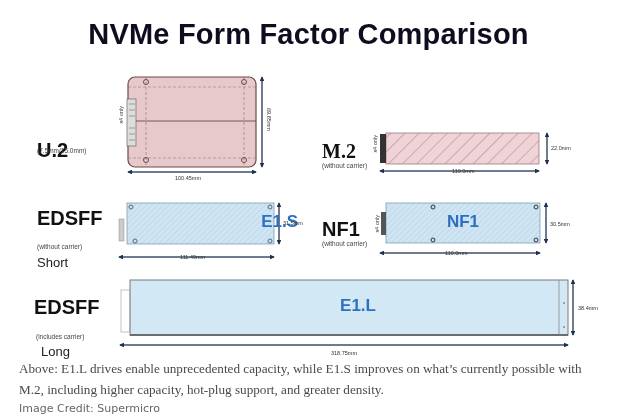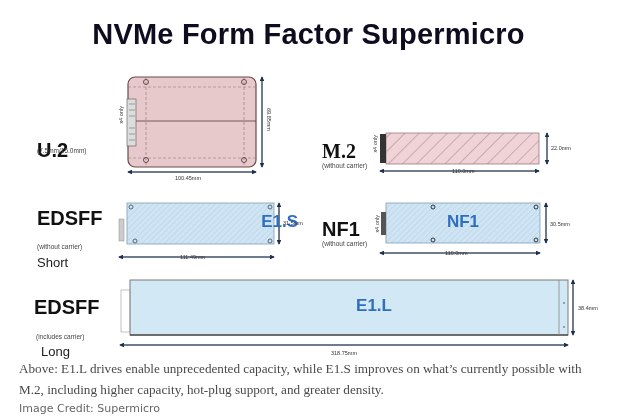--- a/index.html
+++ b/index.html
@@ -10,21 +10,21 @@
   .lbl-mid { font-size:13px; color:#222;margin-top:26px; }
   .lbl-small { font-size:6.5px; color:#444; }
   .dim { font-size:5.5px; color:#333; }
   .dimv { font-size:5.5px; color:#333; writing-mode:vertical-rl; }
   .caption { left:19px; top:358px; width:590px; font-family:Liberation Serif, serif; font-size:13.2px; line-height:21px; color:#4a4a4a; }
   .credit { left:19px; top:402px; font-family:"DejaVu Sans", sans-serif; font-size:11px; color:#666;text-align:right; }
 </style>
 </head>
 <body>
 
-<div class="abs title">NVMe Form Factor Supermicro</div>
+<div class="abs title">NVMe Form Factor Comparison</div>
 
 <div class="abs lbl-big" style="left:37px;top:139px;">U.2</div>
 <div class="abs lbl-small" style="left:37px;top:147px;">(7.5mm/15.0mm)</div>
 
 <div class="abs lbl-big" style="left:322px;top:140px;font-family:Liberation Serif, serif;">M.2</div>
 <div class="abs lbl-small" style="left:322px;top:162px;">(without carrier)</div>
 
 <div class="abs lbl-big" style="left:37px;top:207px;">EDSFF</div>
 <div class="abs lbl-mid" style="left:37px;top:229px;">Short</div>
 <div class="abs lbl-small" style="left:37px;top:243px;">(without carrier)</div>
@@ -119,21 +119,21 @@
     <rect x="121" y="290" width="9" height="42" fill="none" stroke="#999" stroke-width="0.6"></rect>
     <line x1="120" y1="345" x2="568" y2="345" stroke="#1e3050" stroke-width="0.8" marker-end="url(#arr)"></line>
     <line x1="568" y1="345" x2="120" y2="345" stroke="#1e3050" stroke-width="0.8" marker-end="url(#arr)"></line>
     <line x1="573" y1="280" x2="573" y2="335" stroke="#1e3050" stroke-width="0.8" marker-end="url(#arr)"></line>
     <line x1="573" y1="335" x2="573" y2="280" stroke="#1e3050" stroke-width="0.8" marker-end="url(#arr)"></line>
   </g>
 </svg>
 
 <div class="abs" style="left:127px;top:212px;width:171px;text-align:right;font-size:17px;font-weight:bold;color:#2f6fbf;">E1.S</div>
 <div class="abs" style="left:386px;top:212px;width:154px;text-align:center;font-size:17px;font-weight:bold;color:#2f6fbf;">NF1</div>
-<div class="abs" style="left:130px;top:296px;width:488px;text-align:center;font-size:17px;font-weight:bold;color:#2f6fbf;">E1.L</div>
+<div class="abs" style="left:130px;top:296px;width:430px;text-align:center;font-size:17px;font-weight:bold;color:#2f6fbf;padding-left:13px;">E1.L</div>
 
 <div class="abs dim" style="left:175px;top:175px;">100.45mm</div>
 <div class="abs dimv" style="left:266px;top:108px;">69.85mm</div>
 <div class="abs dimv" style="left:118px;top:106px;transform:rotate(180deg);">x4 only</div>
 
 <div class="abs dim" style="left:452px;top:168px;">110.0mm</div>
 <div class="abs dim" style="left:551px;top:145px;">22.0mm</div>
 <div class="abs dimv" style="left:372px;top:135px;transform:rotate(180deg);">x4 only</div>
 
 <div class="abs dim" style="left:180px;top:254px;">111.49mm</div>

